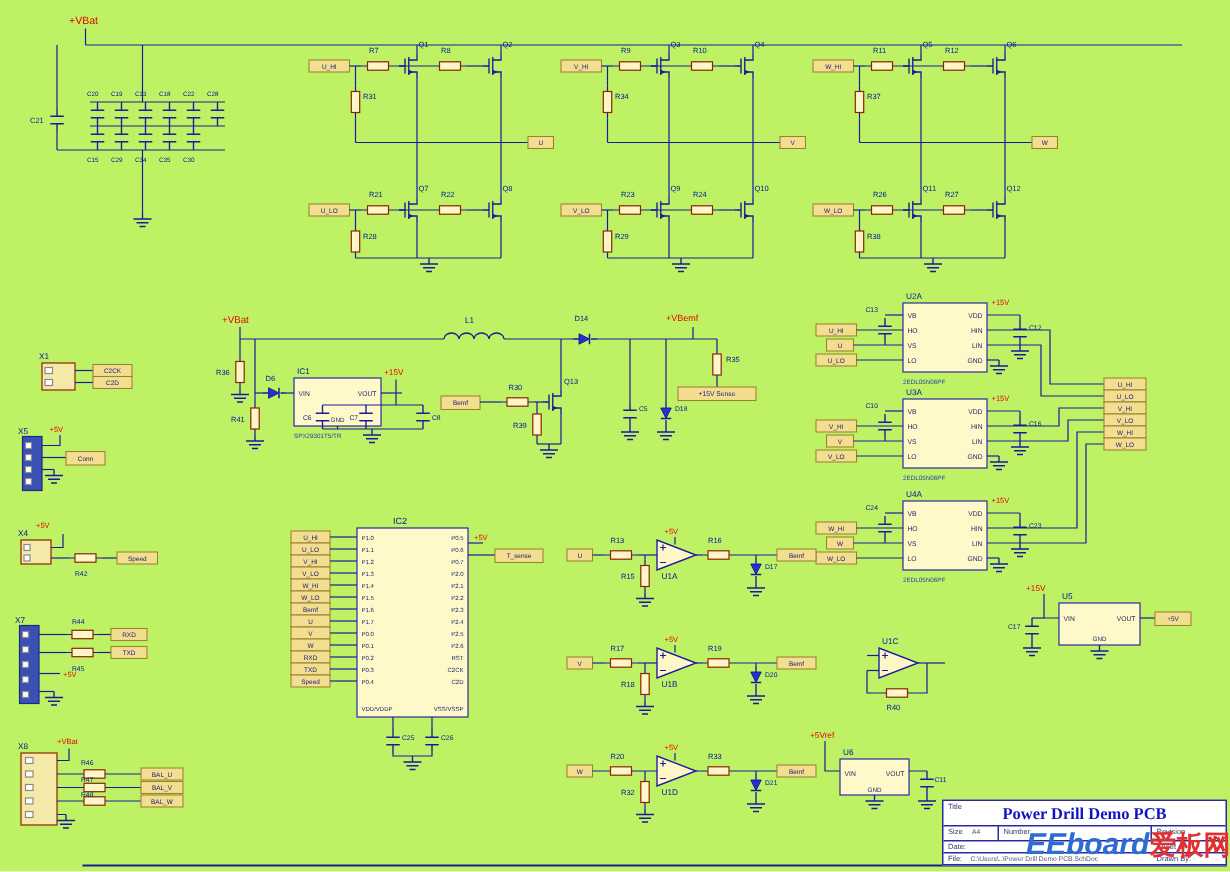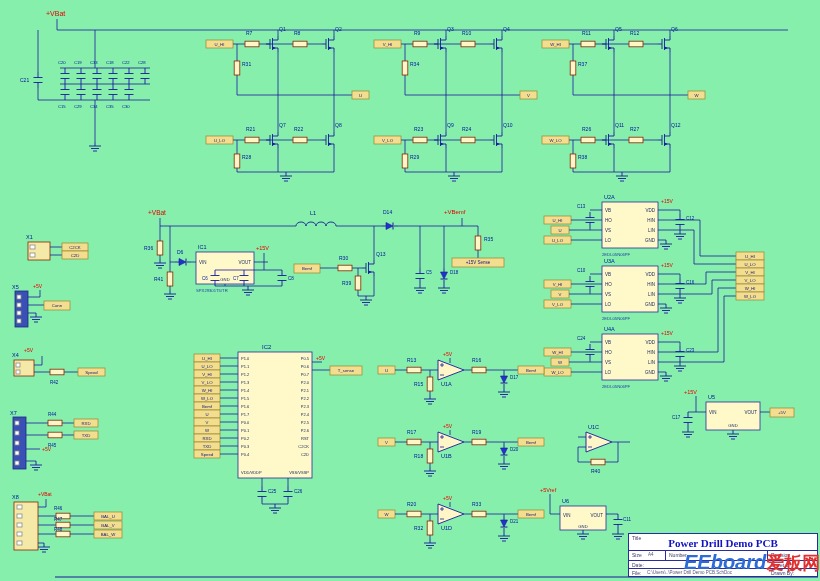--- a/index.html
+++ b/index.html
@@ -1,16 +1,16 @@
 <!DOCTYPE html>
 <html><head>
 <meta charset="utf-8">
 <style>
   html,body{margin:0;padding:0;background:#ffffff;}
-  .screen{position:relative;width:820px;height:581px;background:#86efac;overflow:hidden;
+  .screen{position:relative;width:820px;height:581px;background:#bef264;overflow:hidden;
           font-family:"Liberation Sans","DejaVu Sans",sans-serif;}
   #schematic{position:absolute;left:0;top:0;}
   #schematic text{font-family:"Liberation Sans","DejaVu Sans",sans-serif;}
   .titleblock{position:absolute;left:628px;top:533px;width:190px;height:44px;
               border:1px solid #2B2BA0;background:#ffffff;box-sizing:border-box;}
   .tb-lbl{position:absolute;font-size:5px;color:#3a3a6a;white-space:nowrap;}
   .tb-val{position:absolute;font-size:4.5px;color:#555577;white-space:nowrap;}
   .tb-title{position:absolute;left:0;top:3px;width:100%;text-align:center;
             font-family:"Liberation Serif","DejaVu Serif",serif;font-weight:bold;
             font-size:11px;color:#1212C0;}

